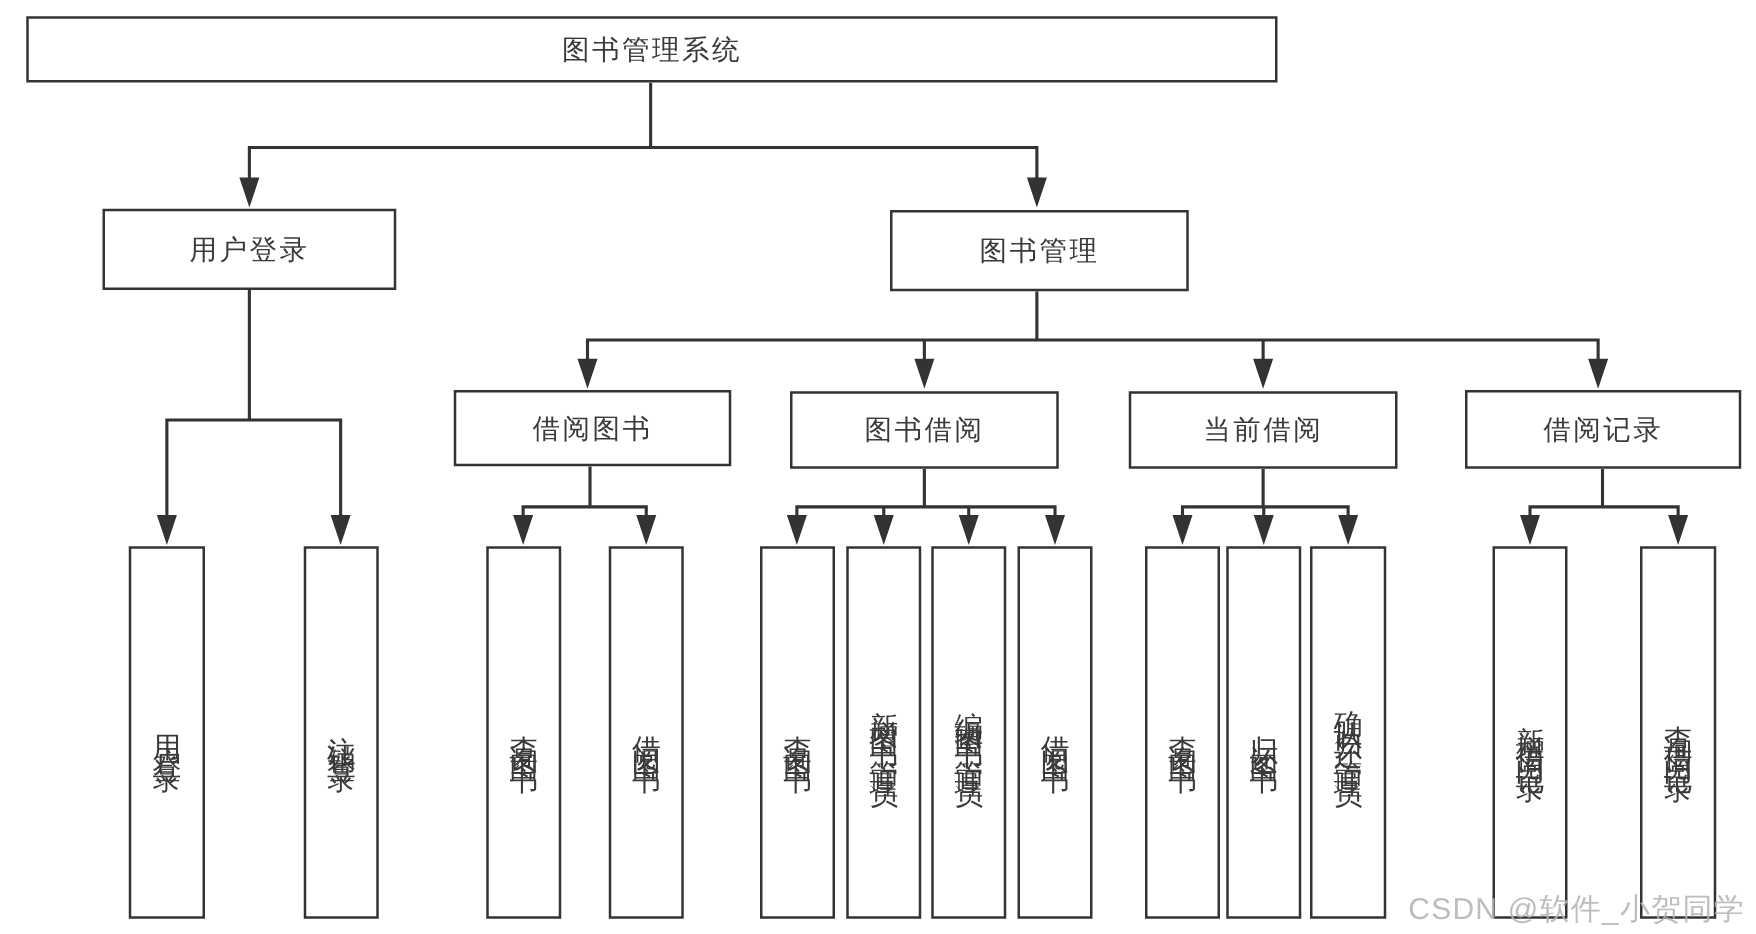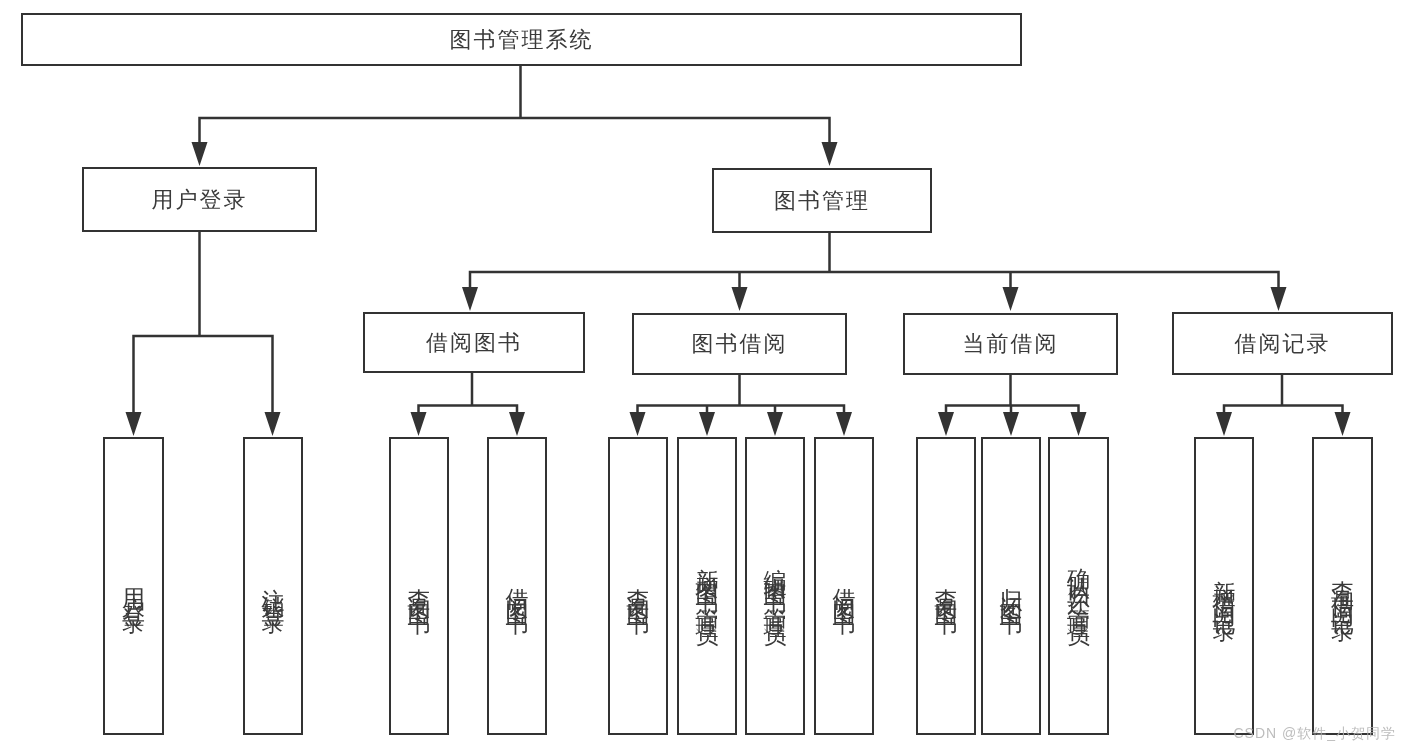--- a/index.html
+++ b/index.html
@@ -15,21 +15,21 @@
   }
   .vbox{
     position:absolute;box-sizing:border-box;background:#ffffff;border:2.5px solid #333333;
     top:437px;height:298px;
     writing-mode:vertical-rl;text-orientation:mixed;
     display:flex;align-items:center;justify-content:center;
     font-size:23px;letter-spacing:8px;color:#3a3a3a;line-height:1;
   }
   .watermark{
     position:absolute;right:9px;bottom:4px;z-index:5;
-    font-size:14px;letter-spacing:1px;color:#b4b4b4;opacity:0.88;white-space:nowrap;
+    font-size:24px;letter-spacing:1px;color:#b4b4b4;opacity:0.88;white-space:nowrap;
   }
 </style>
 </head>
 <body>
 
 <div class="canvas">
 
   <svg class="wires" viewBox="0 0 1405 747" xmlns="http://www.w3.org/2000/svg" aria-hidden="true">
 
     <path fill="none" stroke="#333333" stroke-width="2.5" d="
@@ -73,21 +73,21 @@
       M1003 412 L1019 412 L1011 436 Z
       M1070.5 412 L1086.5 412 L1078.5 436 Z
       M1216 412 L1232 412 L1224 436 Z
       M1334.5 412 L1350.5 412 L1342.5 436 Z
     "></path>
   </svg>
 
   <div class="hbox" style="left:21px;top:13px;width:1001px;height:53px;">图书管理系统</div>
 
   <div class="hbox" style="left:82px;top:167px;width:235px;height:65px;">用户登录</div>
-  <div class="hbox" style="left:712px;top:168px;width:220px;height:65px;font-family:Liberation Serif, serif;">图书管理</div>
+  <div class="hbox" style="left:712px;top:168px;width:239px;height:65px;font-family:Liberation Serif, serif;">图书管理</div>
 
   <div class="hbox" style="left:363px;top:312px;width:222px;height:61px;">借阅图书</div>
   <div class="hbox" style="left:632px;top:313px;width:215px;height:62px;">图书借阅</div>
   <div class="hbox" style="left:903px;top:313px;width:215px;height:62px;font-family:Liberation Serif, serif;">当前借阅</div>
   <div class="hbox" style="left:1172px;top:312px;width:221px;height:63px;">借阅记录</div>
 
   <div class="vbox" style="left:103px;width:61px;">用户登录</div>
   <div class="vbox" style="left:243px;width:60px;">注销登录</div>
 
   <div class="vbox" style="left:389px;width:60px;">查询图书</div>

